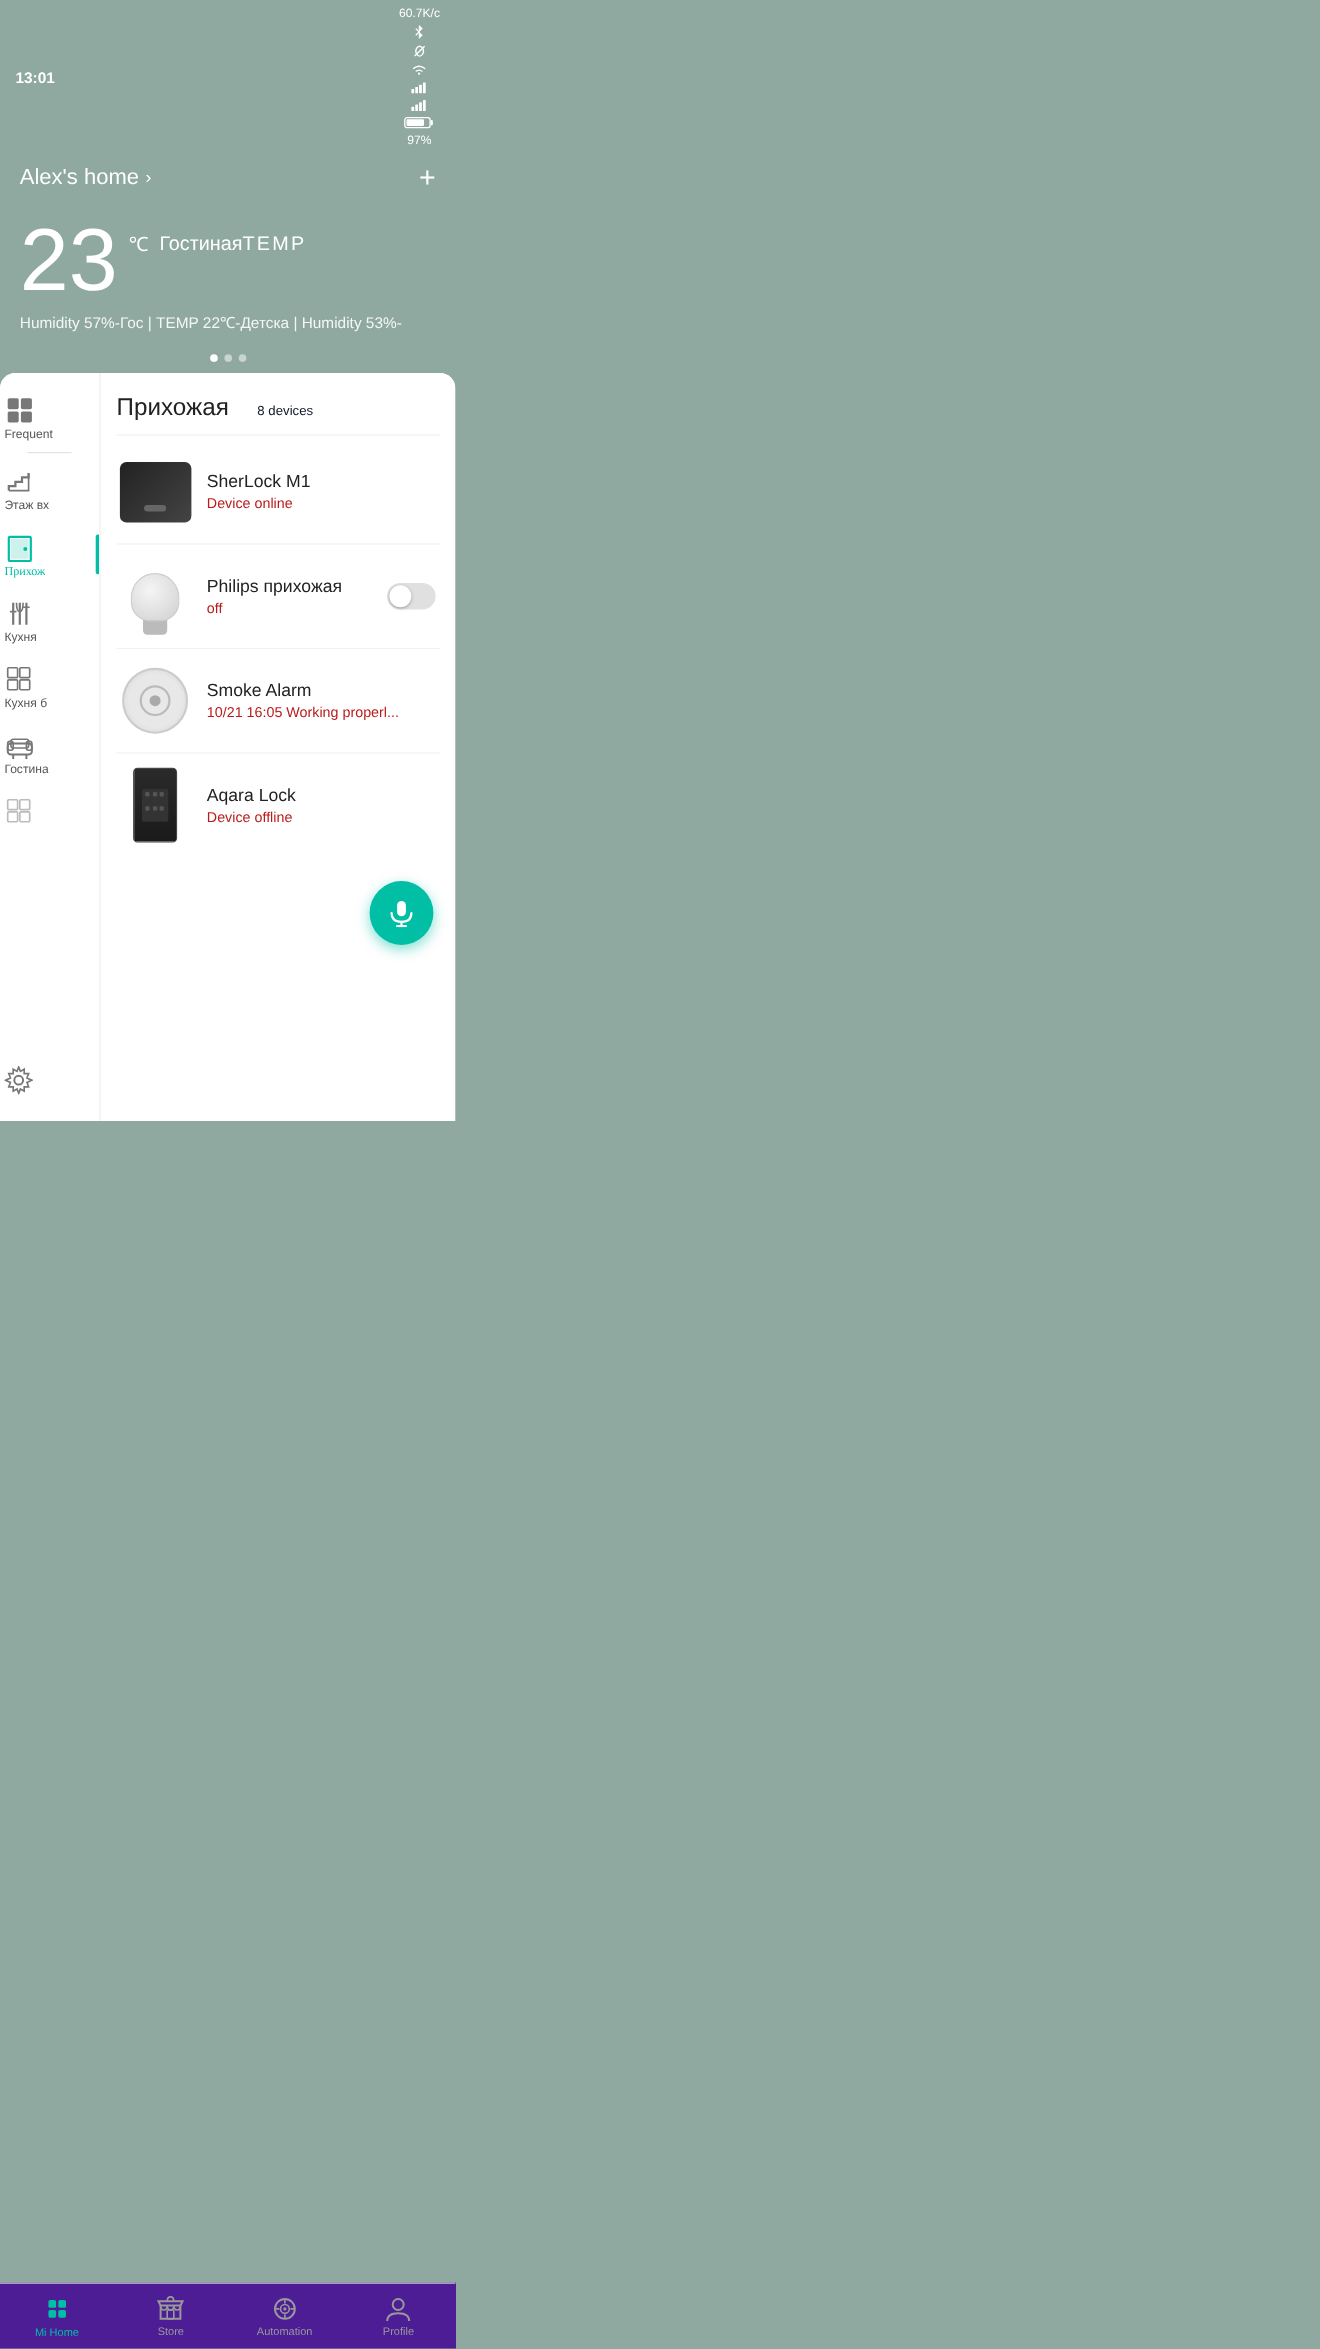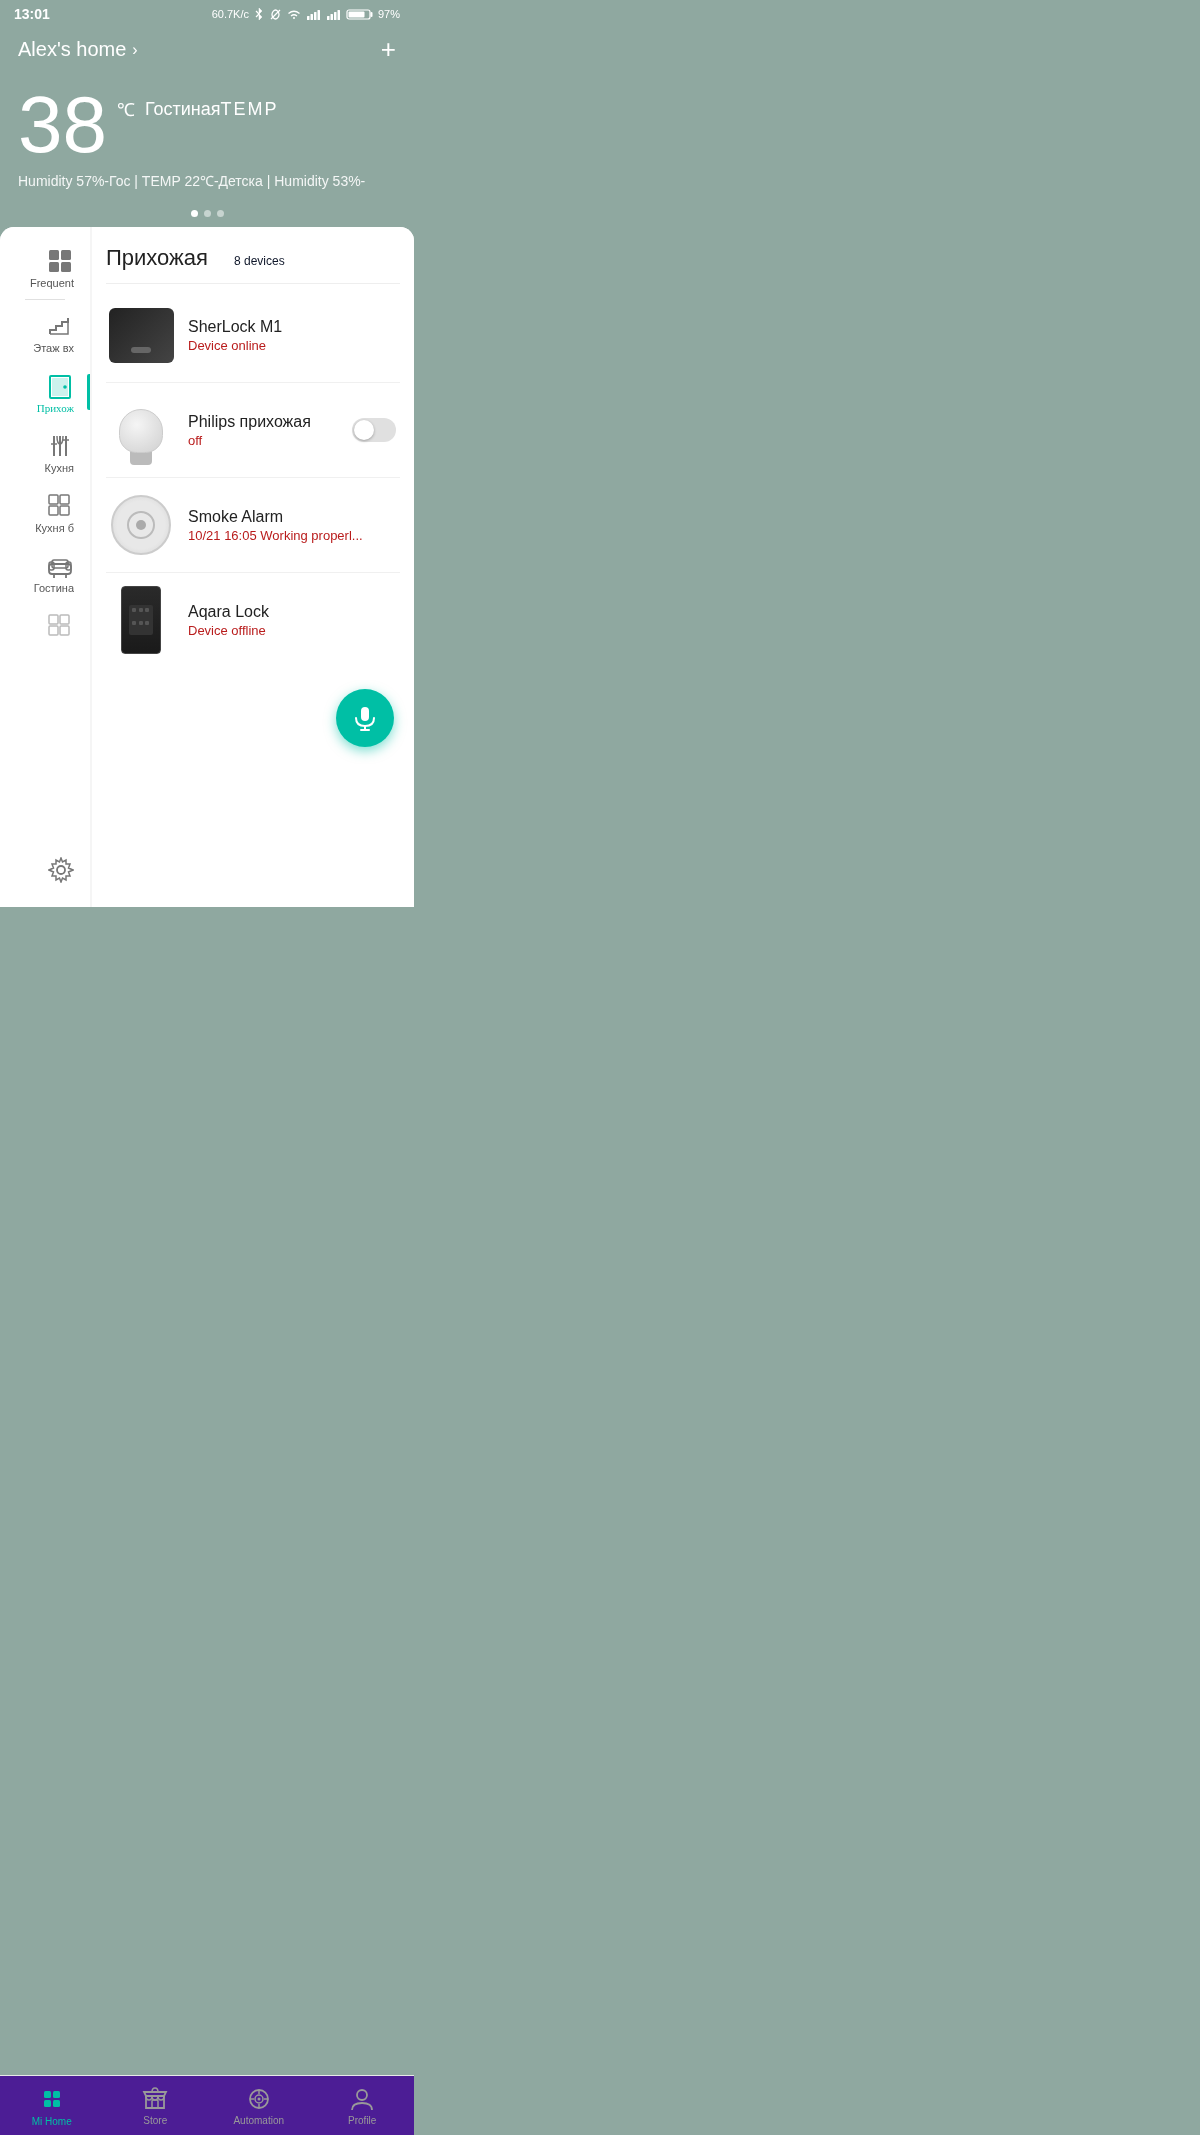--- a/index.html
+++ b/index.html
@@ -25,20 +25,21 @@
       font-size: 14px;
       font-weight: 600;
       color: #fff;
     }
     .status-icons {
       display: flex;
       align-items: center;
       gap: 4px;
       font-size: 11px;
       color: #fff;
+      flex-direction: column;
     }
 
     
     .app-header {
       display: flex;
       justify-content: space-between;
       align-items: center;
       padding: 8px 18px 10px;
     }
     .home-title {
@@ -138,22 +139,22 @@
       padding-top: 10px;
       display: flex;
       flex-direction: column;
       align-items: center;
       gap: 0;
     }
     .sidebar-item {
       width: 100%;
       display: flex;
       flex-direction: column;
-      align-items: flex-end;
-      padding: 10px 16px 8px;
+      align-items: flex-start;
+      padding: 10px 4px 8px;
       cursor: pointer;
       position: relative;
     }
     .sidebar-item.active {
       color: #00bfa5;
       font-family: Liberation Serif, serif;
     }
     .sidebar-item.active .sidebar-label {
       color: #00bfa5;
     }
@@ -499,21 +500,21 @@
 <div class="app-header">
   <div class="home-title">
     <span>Alex's home</span>
     <span class="chevron">›</span>
   </div>
   <button class="add-btn">+</button>
 </div>
 
 <div class="weather-section">
   <div class="temp-row">
-    <div class="temp-number">38</div>
+    <div class="temp-number">23</div>
     <div class="temp-unit">℃</div>
     <div class="temp-label">
       <div class="room-name">Гостиная</div>
       <div class="temp-text">TEMP</div>
     </div>
   </div>
   <div class="stats-row">Humidity 57%-Гос | TEMP 22℃-Детска | Humidity 53%-</div>
 </div>
 
 <div class="dots-indicator">

